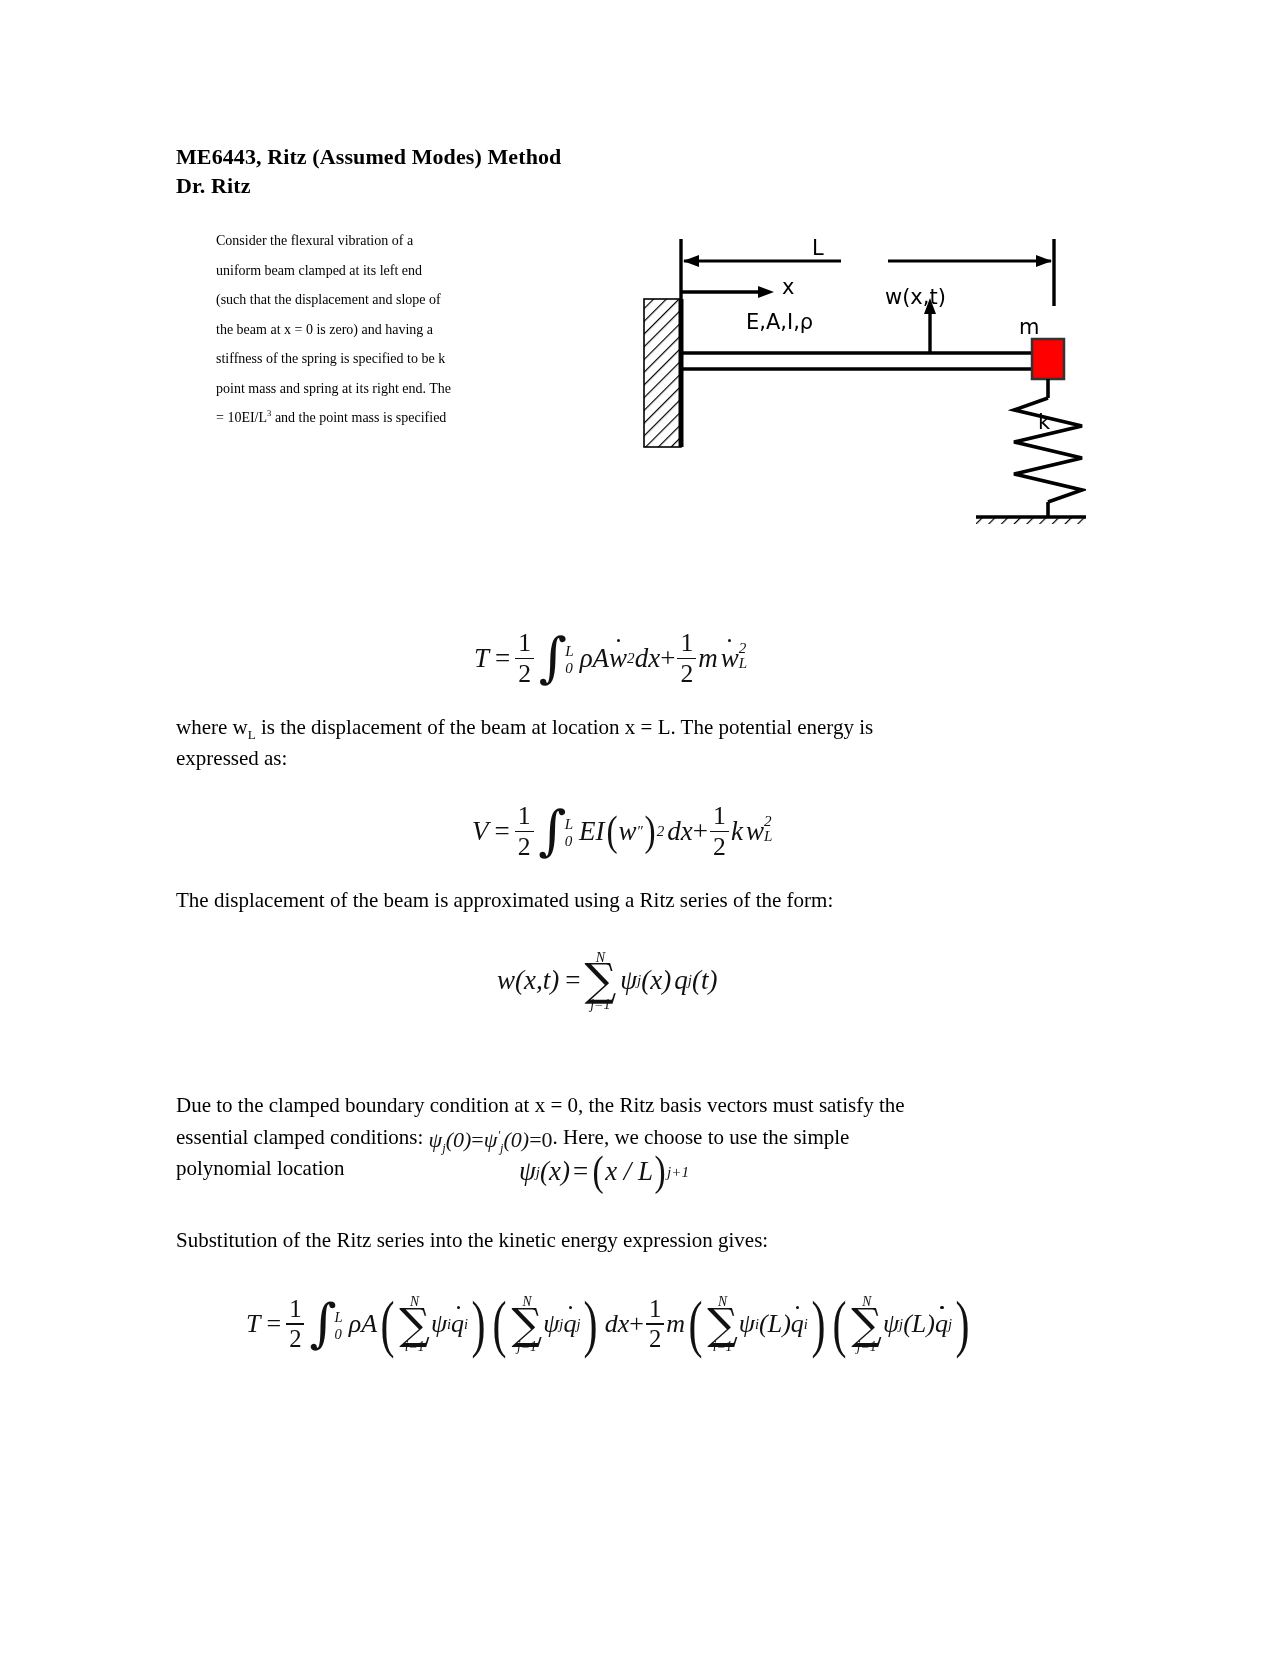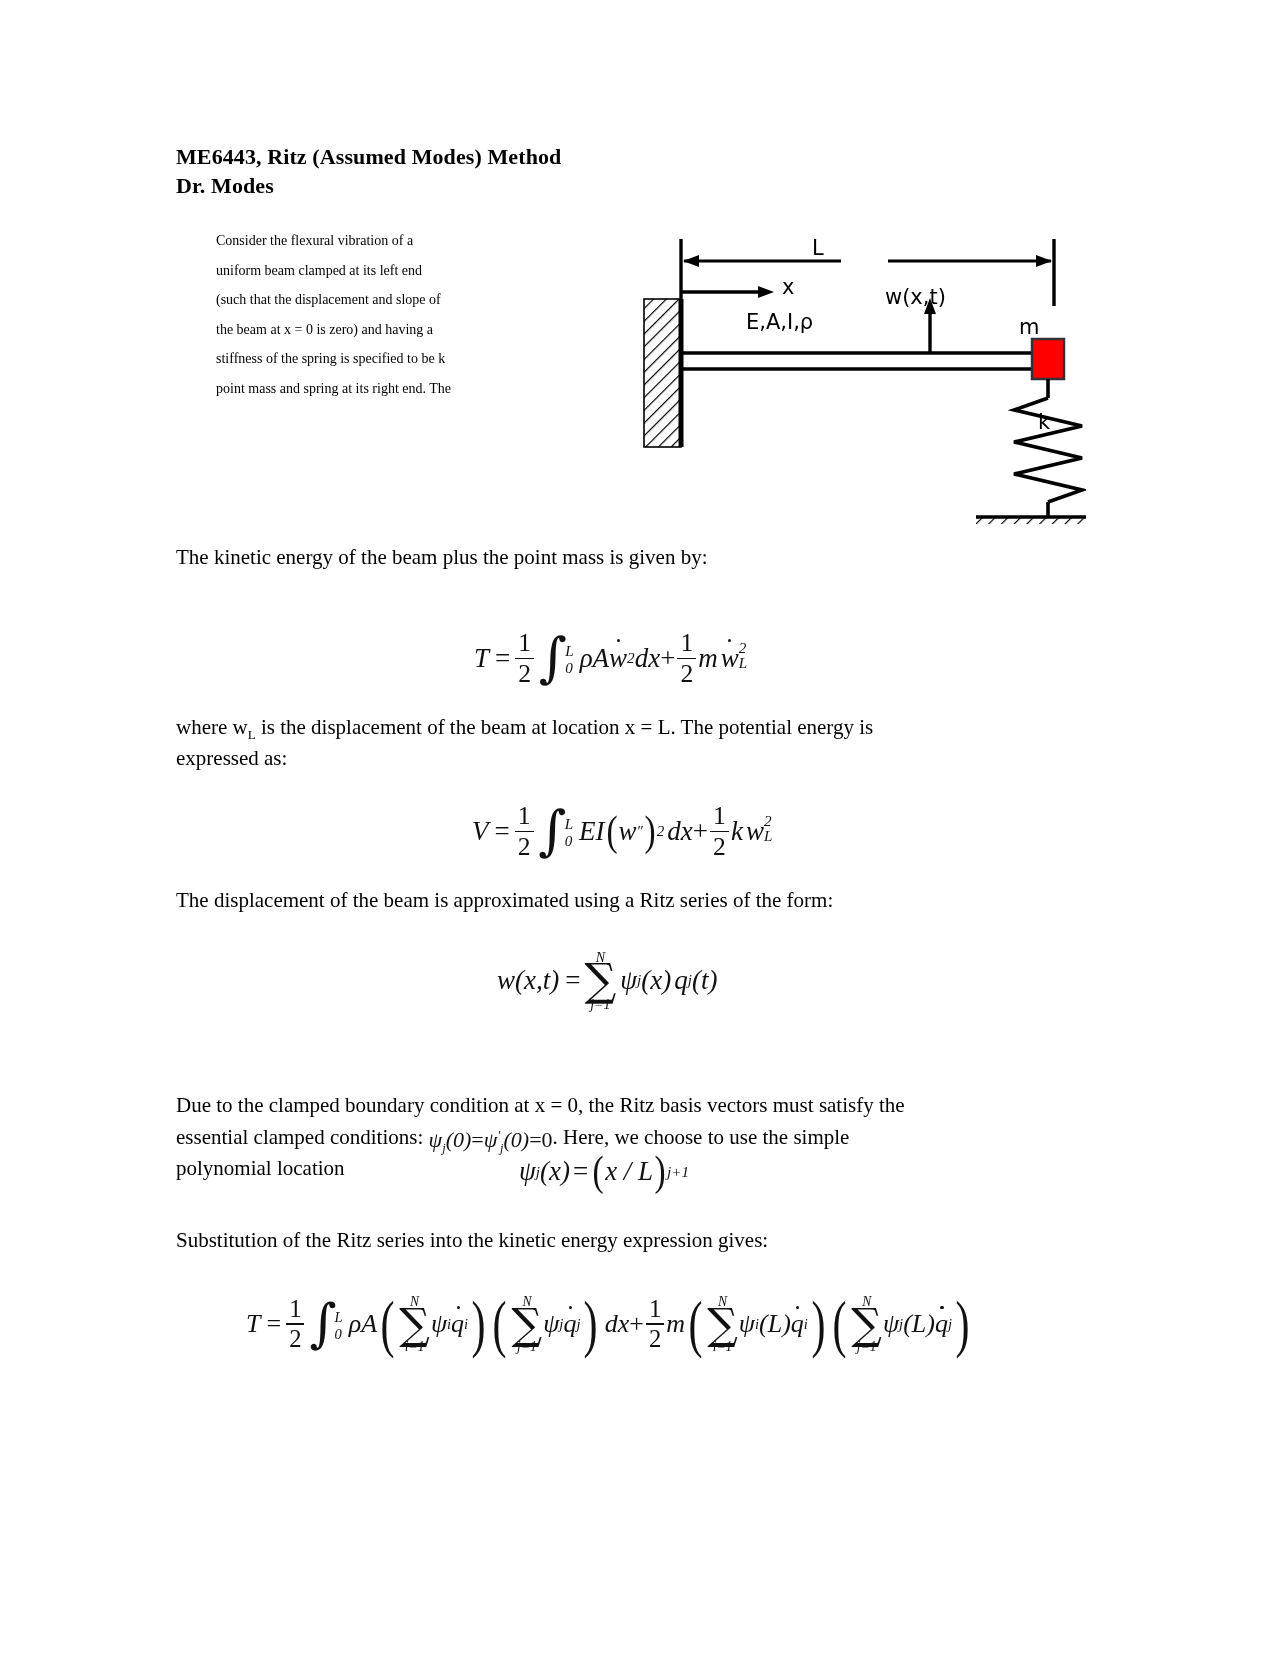--- a/index.html
+++ b/index.html
@@ -198,30 +198,31 @@
     white-space: nowrap;
   }
 </style>
 </head>
 <body>
 
 <div class="page">
 
   <div class="doc-title">
     <div>ME6443, Ritz (Assumed Modes) Method</div>
-    <div>Dr. Modes</div>
+    <div>Dr. Ritz</div>
   </div>
 
   <div class="intro">
     <div class="ln">Consider the flexural vibration of a</div>
     <div class="ln">uniform beam clamped at its left end</div>
     <div class="ln">(such that the displacement and slope of</div>
     <div class="ln">the beam at x = 0 is zero) and having a</div>
     <div class="ln">stiffness of the spring is specified to be k</div>
     <div class="ln">point mass and spring at its right end. The</div>
+    <div class="ln"><span>= 10EI/L</span><sup class="tiny">3</sup><span> and the point mass is specified</span></div>
   </div>
 
   <div class="figure">
     <svg width="450" height="310" viewBox="0 0 450 310">
       <defs>
         <pattern id="hatchV" patternUnits="userSpaceOnUse" width="9" height="9" patternTransform="rotate(45)">
           <line x1="0" y1="0" x2="0" y2="9" stroke="#000" stroke-width="2.4"></line>
         </pattern>
         <pattern id="hatchG" patternUnits="userSpaceOnUse" width="9" height="9" patternTransform="rotate(45)">
           <line x1="0" y1="0" x2="0" y2="9" stroke="#000" stroke-width="2.4"></line>
@@ -272,23 +273,20 @@
     </svg>
 
     <div class="fig-label" style="left:176px; top:22px;">L</div>
     <div class="fig-label" style="left:146px; top:61px;">x</div>
     <div class="fig-label" style="left:249px; top:71px;">w(x,t)</div>
     <div class="fig-label" style="left:110px; top:96px;">E,A,I,ρ</div>
     <div class="fig-label" style="left:383px; top:101px;">m</div>
     <div class="fig-label" style="left:402px; top:196px;">k</div>
   </div>
 
-  <div class="para" style="top:542px;">
-    <span class="ln">The kinetic energy of the beam plus the point mass is given by:</span>
-  </div>
 
   <div class="eq" style="left:474px; top:630px;">
     <div class="eqrow">
       <span>T</span>
       <span class="sp"></span>
         <span class="rm">=</span>
         <span class="sp-s"></span>
       <span class="frac">
         <span class="num">1</span>
         <span class="bar"></span>

